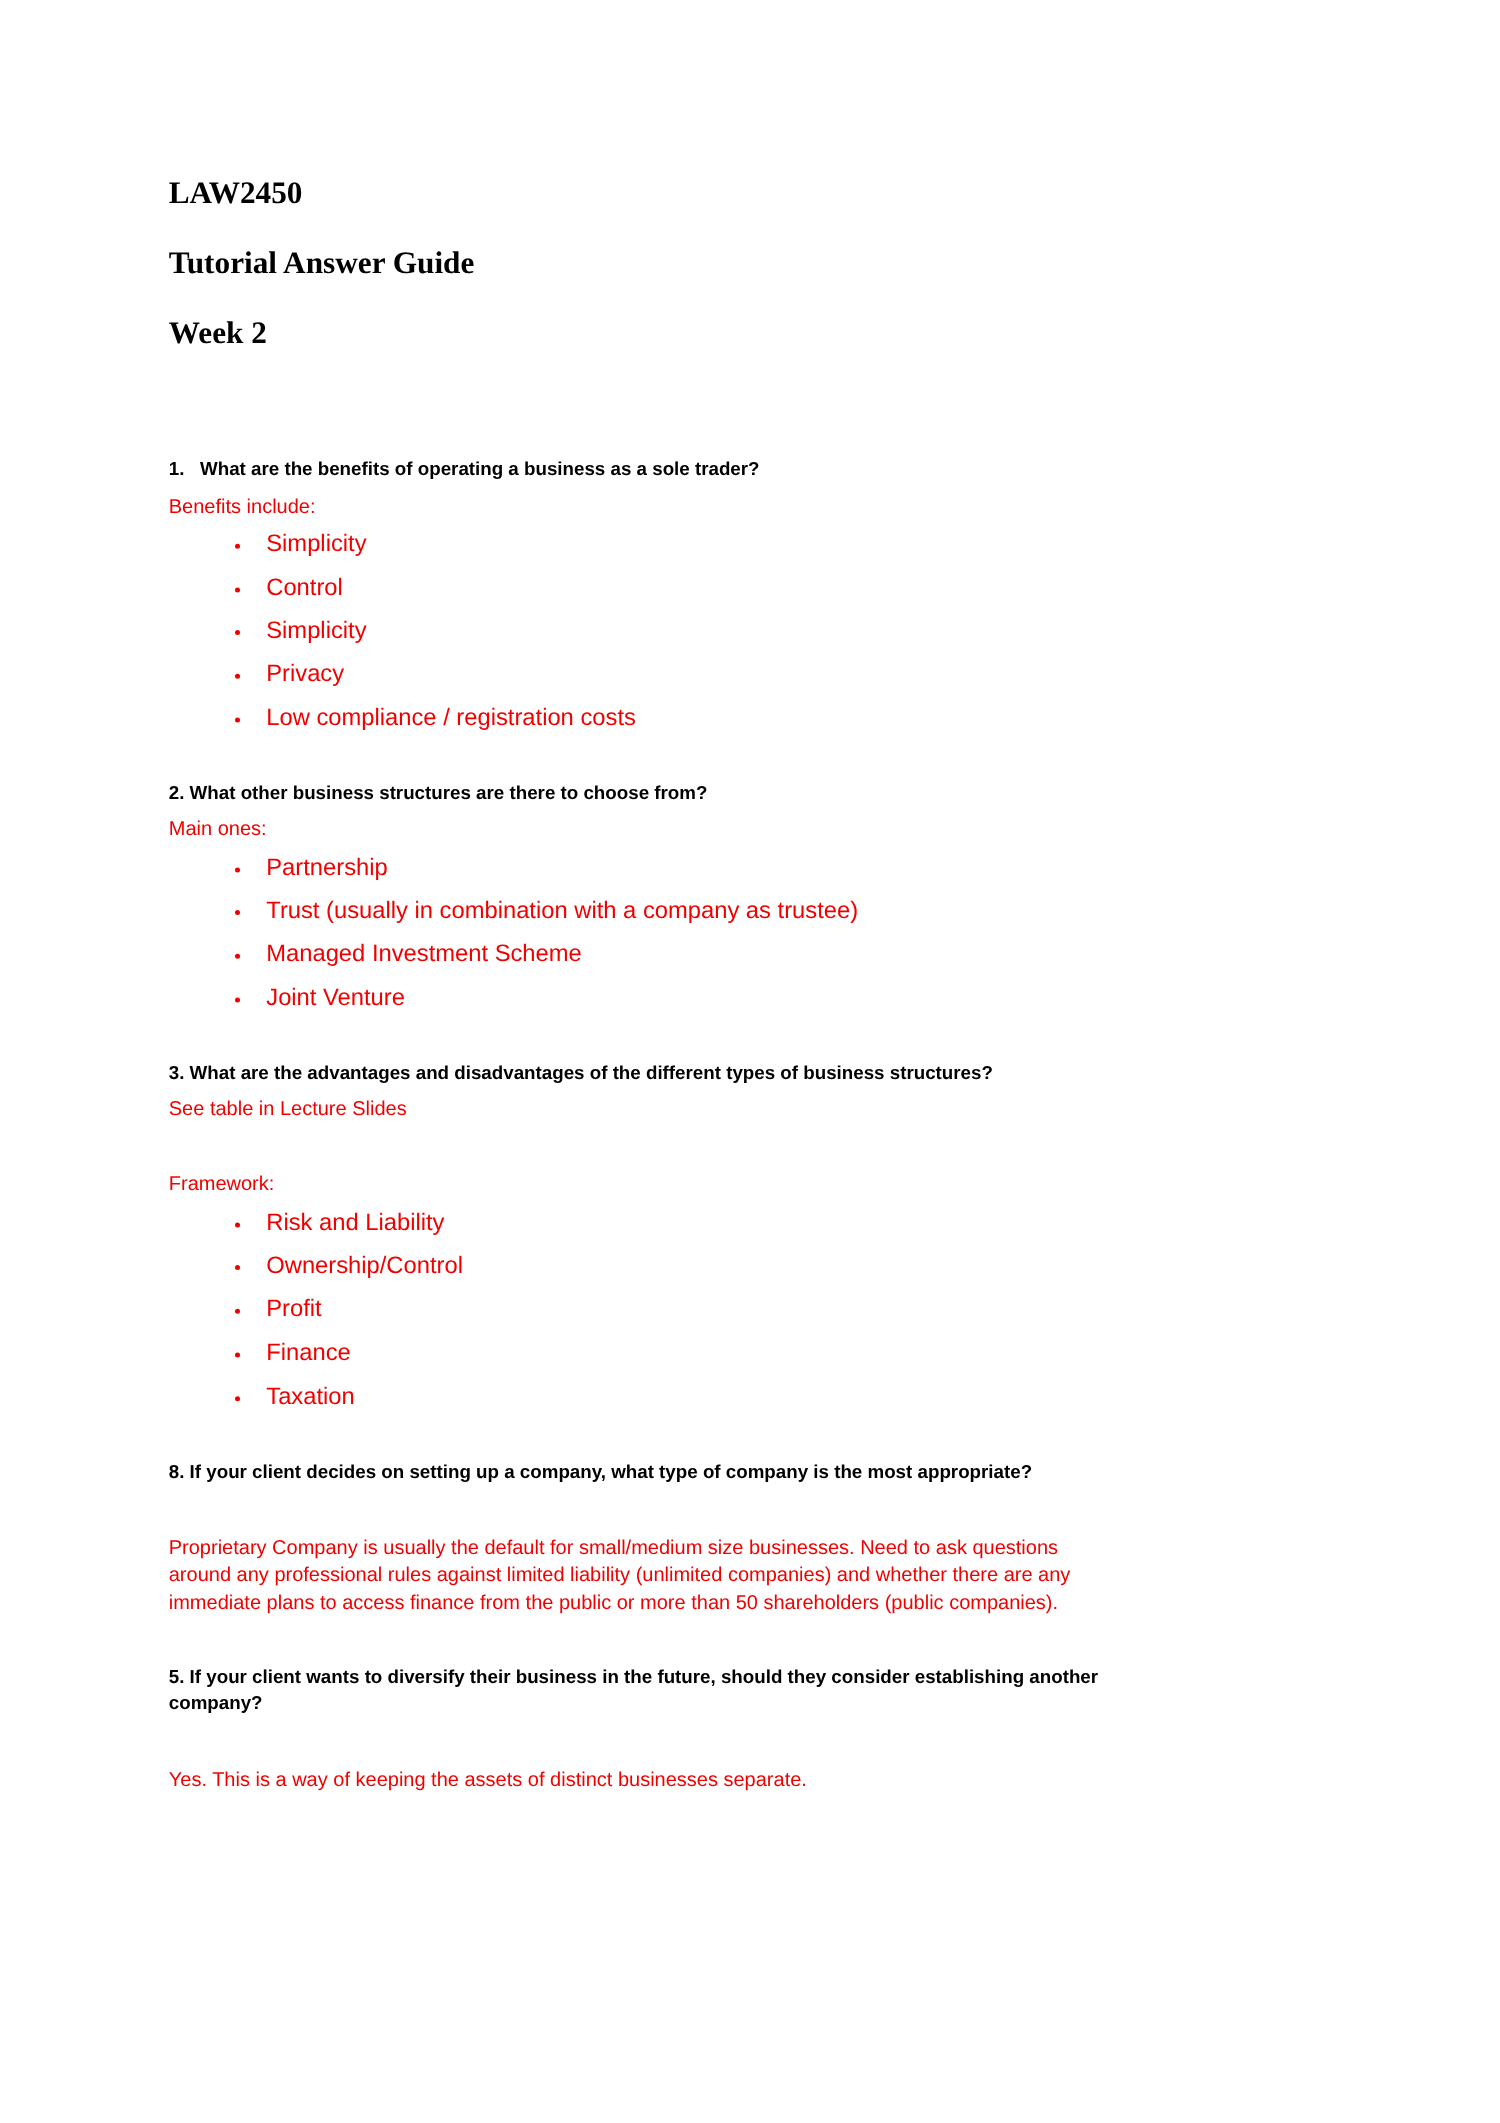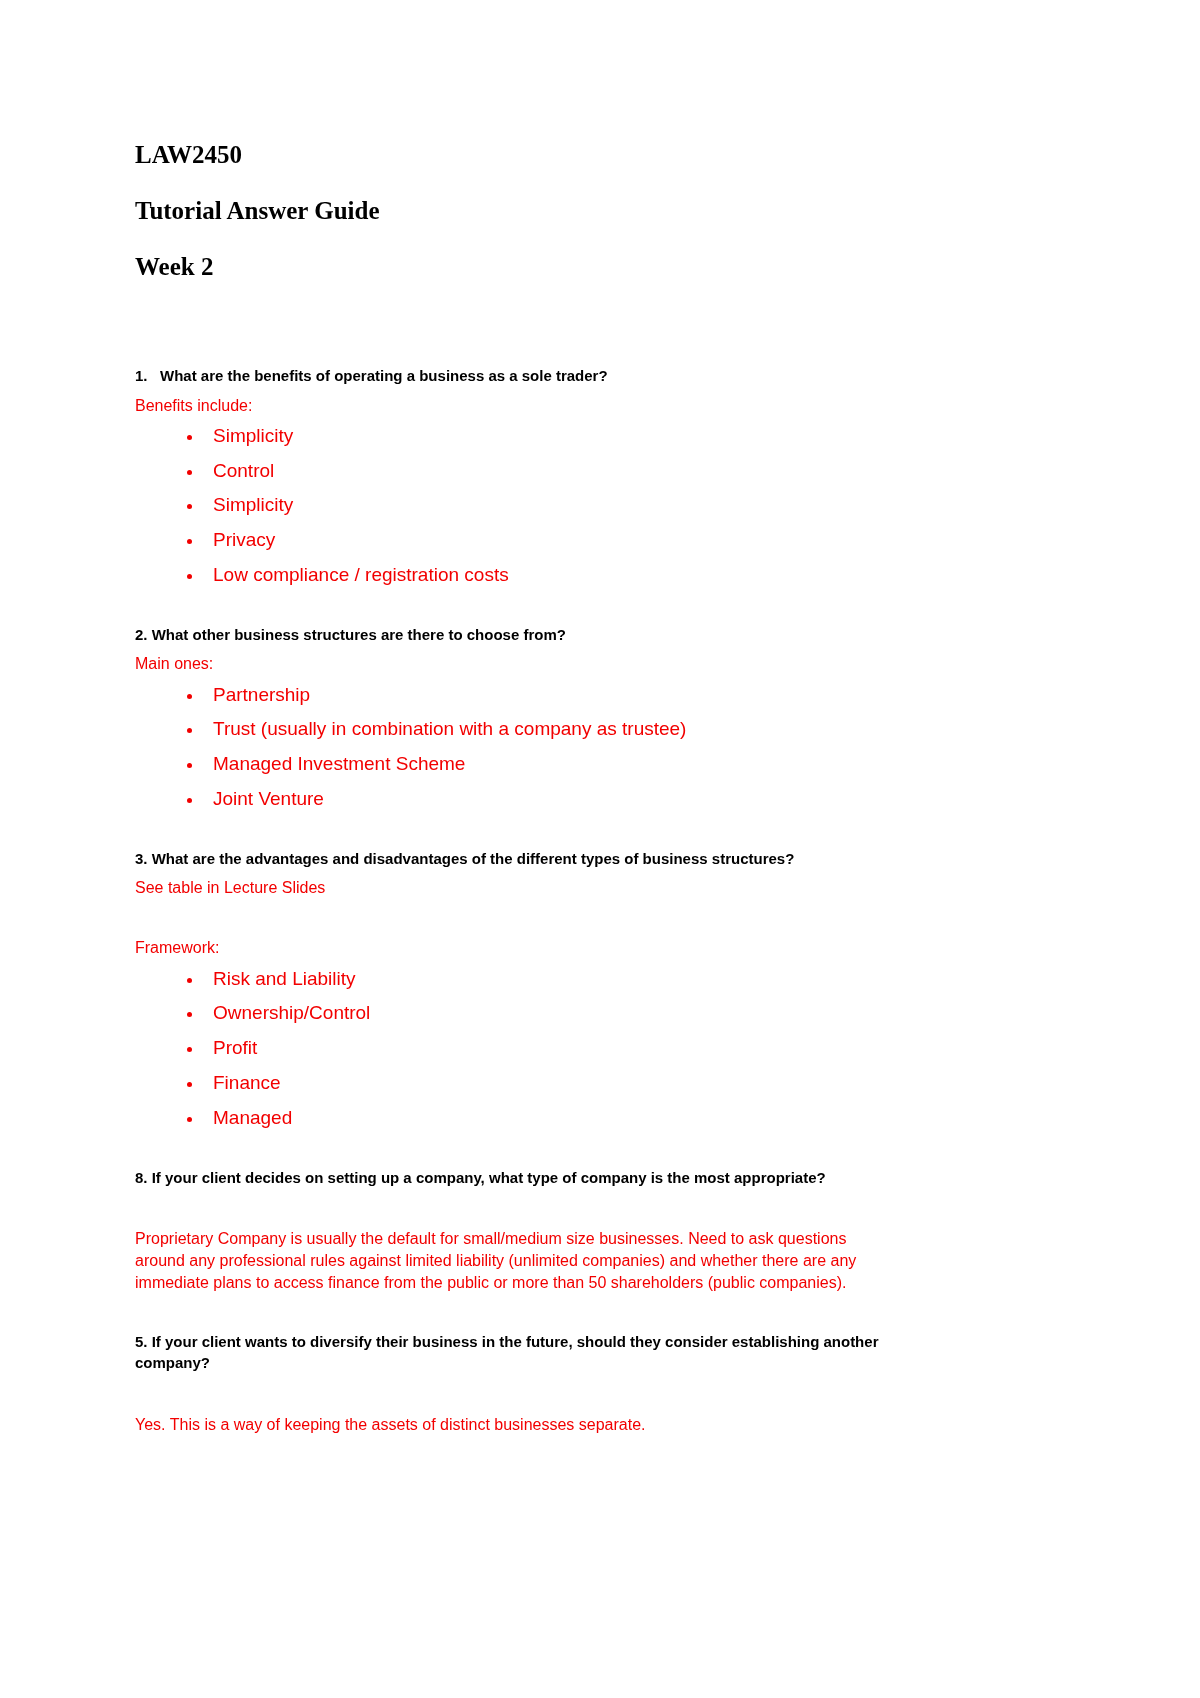--- a/index.html
+++ b/index.html
@@ -114,21 +114,21 @@
       <section class="question-section">
         <p class="q-heading">3. What are the advantages and disadvantages of the different types of business structures?</p>
         <p class="answer-text">See table in Lecture Slides</p>
         <p class="answer-text empty"></p>
         <p class="answer-text">Framework:</p>
         <ul class="answer-bullets">
           <li>Risk and Liability</li>
           <li>Ownership/Control</li>
           <li>Profit</li>
           <li>Finance</li>
-          <li>Managed</li>
+          <li>Taxation</li>
         </ul>
       </section>
       <section class="question-section">
         <p class="q-heading">8. If your client decides on setting up a company, what type of company is the most appropriate?</p>
         <p class="answer-text empty"></p>
         <p class="answer-text">Proprietary Company is usually the default for small/medium size businesses. Need to ask questions around any professional rules against limited liability (unlimited companies) and whether there are any immediate plans to access finance from the public or more than 50 shareholders (public companies).</p>
       </section>
       <section class="question-section">
         <p class="q-heading">5. If your client wants to diversify their business in the future, should they consider establishing another company?</p>
         <p class="answer-text empty"></p>

